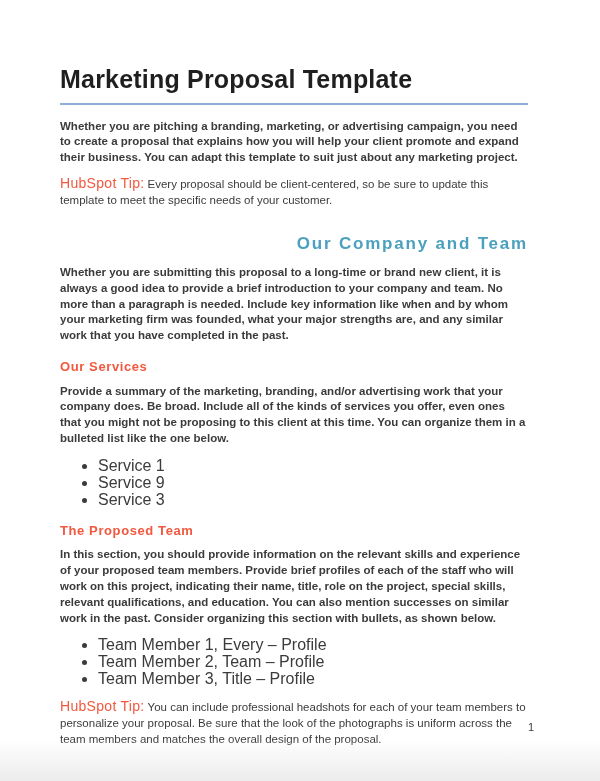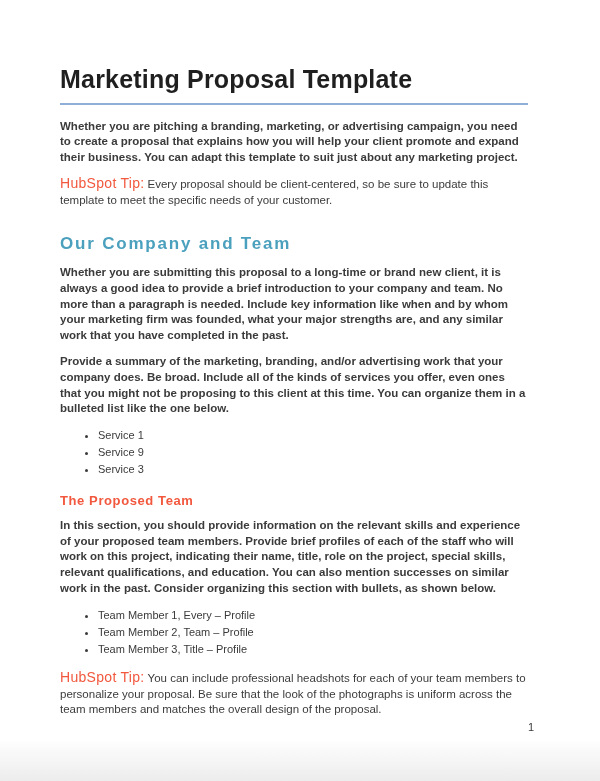--- a/index.html
+++ b/index.html
@@ -62,36 +62,37 @@
     letter-spacing: 0.3px;
     margin-right: 3px;
   }
   h2.section-heading {
     font-size: 17px;
     font-weight: bold;
     color: #4aa0bd;
     letter-spacing: 1.8px;
     margin: 26px 0 11px 0;
     line-height: 1.15;
+    text-align: right;
   }
   h3.sub-heading {
     font-size: 13px;
     font-weight: bold;
     color: #f2583e;
     letter-spacing: 0.6px;
     margin: 15px 0 9px 0;
     line-height: 1.2;
   }
   ul.doc-list {
     margin: 2px 0 12px 0;
     padding: 0 0 0 38px;
     list-style: disc;
   }
   ul.doc-list li {
-    font-size: 11px;
+    font-size: 16px;
     line-height: 17px;
     color: #3b3b3b;
   }
   .page-number {
     position: absolute;
     left: 520px;
     top: 721px;
     width: 14px;
     text-align: right;
     font-size: 11px;
@@ -107,20 +108,21 @@
     <h1 class="doc-title">Marketing Proposal Template</h1>
     <hr class="title-rule">
 
     <p class="body">Whether you are pitching a branding, marketing, or advertising campaign, you need to create a proposal that explains how you will help your client promote and expand their business. You can adapt this template to suit just about any marketing project.</p>
 
     <p class="tip"><span class="tip-label">HubSpot Tip:</span><span>Every proposal should be client-centered, so be sure to update this template to meet the specific needs of your customer.</span></p>
 
     <h2 class="section-heading">Our Company and Team</h2>
     <p class="body">Whether you are submitting this proposal to a long-time or brand new client, it is always a good idea to provide a brief introduction to your company and team. No more than a paragraph is needed. Include key information like when and by whom your marketing firm was founded, what your major strengths are, and any similar work that you have completed in the past.</p>
 
+    <h3 class="sub-heading">Our Services</h3>
     <p class="body">Provide a summary of the marketing, branding, and/or advertising work that your company does. Be broad. Include all of the kinds of services you offer, even ones that you might not be proposing to this client at this time. You can organize them in a bulleted list like the one below.</p>
     <ul class="doc-list">
       <li>Service 1</li>
       <li>Service 9</li>
       <li>Service 3</li>
     </ul>
 
     <h3 class="sub-heading">The Proposed Team</h3>
     <p class="body">In this section, you should provide information on the relevant skills and experience of your proposed team members. Provide brief profiles of each of the staff who will work on this project, indicating their name, title, role on the project, special skills, relevant qualifications, and education. You can also mention successes on similar work in the past. Consider organizing this section with bullets, as shown below.</p>
     <ul class="doc-list">

